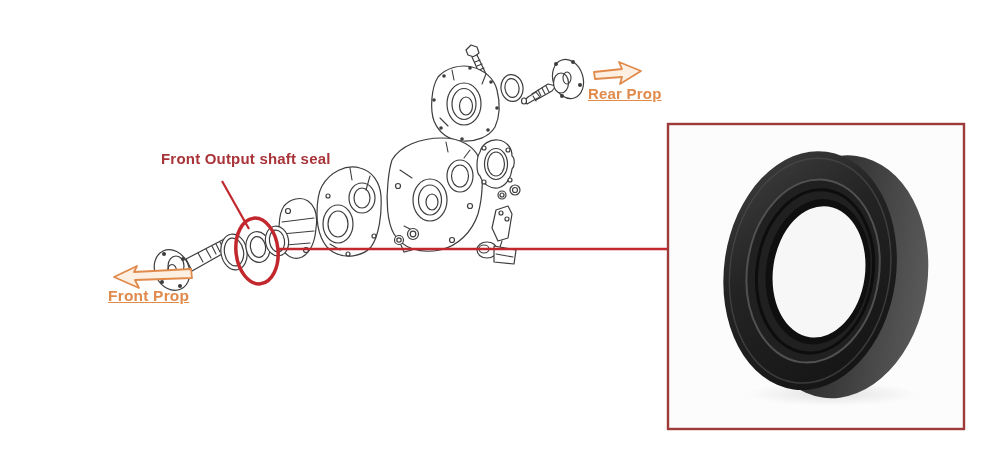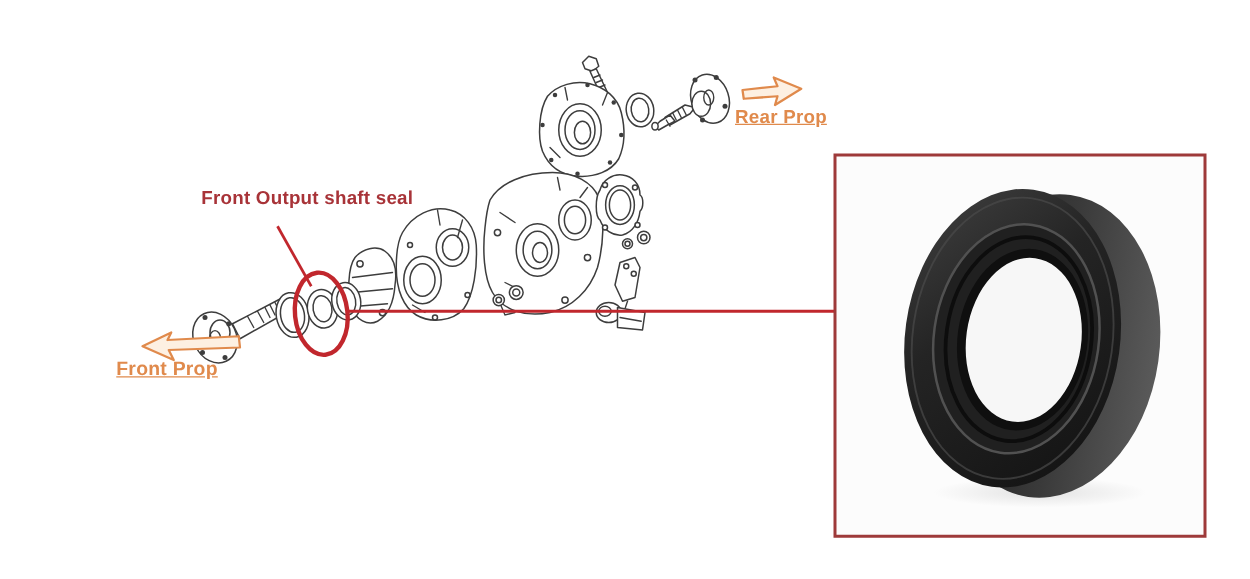--- a/index.html
+++ b/index.html
@@ -204,14 +204,14 @@
       <ellipse cx="818" cy="272" rx="52" ry="73" fill="#0f0f0f"></ellipse>
       <ellipse cx="819" cy="272" rx="46" ry="66" fill="#f7f7f7"></ellipse>
     </g>
   </g>
 </svg>
 
 <div class="label label-red" style="left:161px;top:150px;text-align:right;">Front Output shaft seal</div>
 
 <div class="label label-orange" style="left:588px;top:85px;">Rear Prop</div>
 
-<div class="label label-orange" style="left:93px;top:287px;font-size:15.5px;">Front Prop</div>
+<div class="label label-orange" style="left:108px;top:287px;font-size:15.5px;">Front Prop</div>
 </div>
 
 </body></html>

